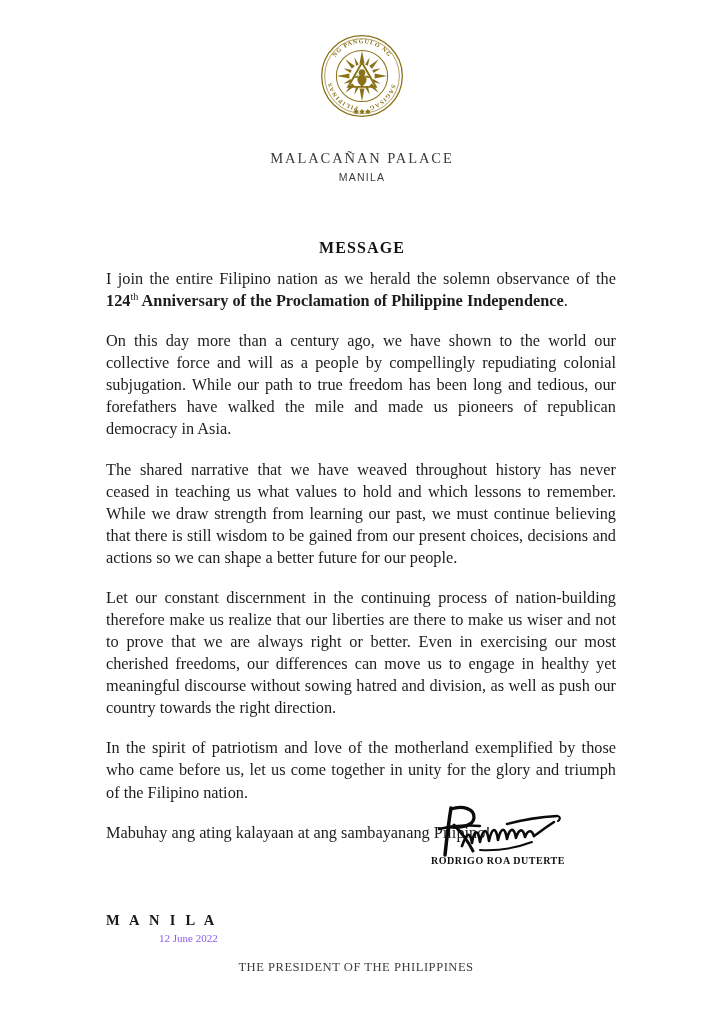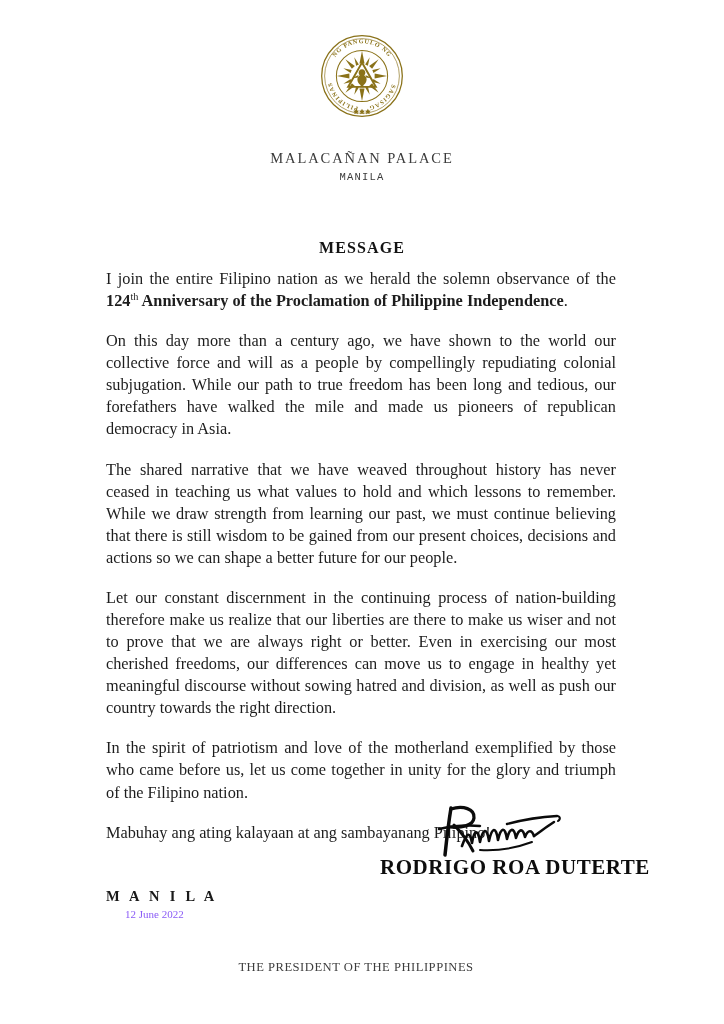--- a/index.html
+++ b/index.html
@@ -39,21 +39,21 @@
   .palace-name {
     margin-top: 28px;
     font-family: "Liberation Serif", "DejaVu Serif", serif;
     font-size: 14.5px;
     letter-spacing: 1.9px;
     color: #3b3b3b;
     white-space: nowrap;
   }
   .palace-city {
     margin-top: 4px;
-    font-family: Liberation Mono, monospace;
+    font-family: Liberation Sans, sans-serif;
     font-size: 10.5px;
     letter-spacing: 1.2px;
     color: #3b3b3b;
   }
 
   
   .doc-title {
     position: absolute;
     top: 231px;
     left: 0;
@@ -105,32 +105,33 @@
     left: 52px;
     width: 140px;
     height: 62px;
     pointer-events: none;
   }
   .sig-name {
     position: absolute;
     top: 50px;
     left: 0;
     right: 0;
-    font-size: 21px;
+    font-size: 10px;
     font-weight: bold;
     letter-spacing: 0.55px;
     color: #0d0d0d;
     white-space: nowrap;
   }
 
   
   .place-date {
     position: absolute;
-    top: 888px;
+    top: 912px;
     left: 106px;
+    text-align: right;
   }
   .place {
     font-size: 14.5px;
     font-weight: bold;
     letter-spacing: 3.3px;
     color: #1a1a1a;
   }
   .date {
     margin-top: 3px;
     font-size: 11px;

